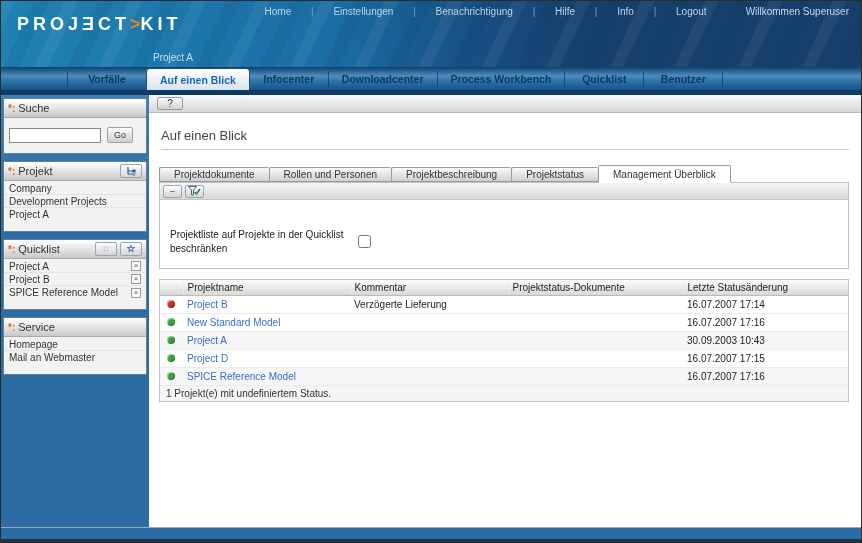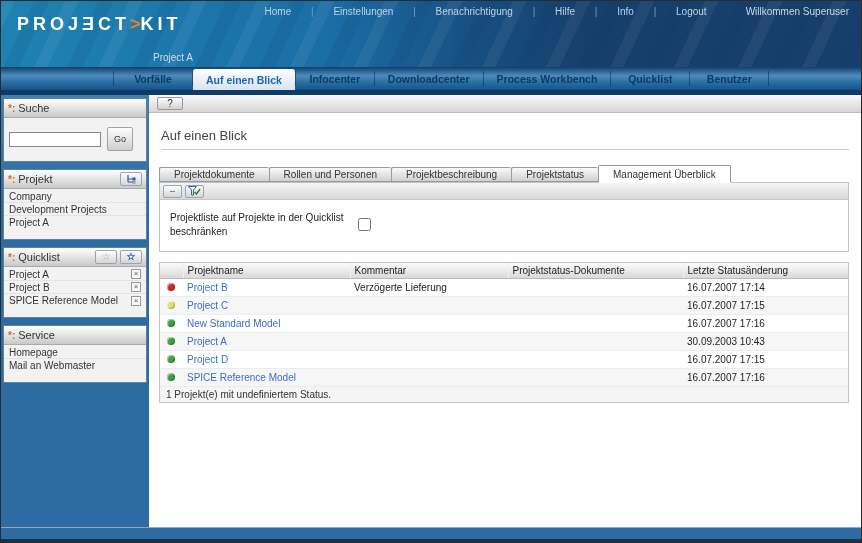--- a/index.html
+++ b/index.html
@@ -18,21 +18,21 @@
           color:#fff; letter-spacing:4px; white-space:nowrap; }
   .logo .chev { color:#f08020; letter-spacing:0; }
   .top-nav { position:absolute; top:5px; right:8px; font-size:10px; color:#b9cfe6;
              display:flex; align-items:center; }
   .top-nav .link { color:#bdd3e9; margin:0 17px; cursor:pointer; }
   .top-nav .sep { color:#7d9cc0; }
   .welcome { margin-left:22px; margin-right:4px; color:#c9daec; }
   .project-label { position:absolute; left:152px; bottom:4px; font-size:10px; color:#cfdded; }
 
   
-  .main-tabs { height:23px; flex:0 0 auto; display:flex; align-items:stretch; padding-left:112px;
+  .main-tabs { height:23px; flex:0 0 auto; display:flex; align-items:stretch; padding-left:66px;
     background:linear-gradient(180deg,#0e3f6e 0%,#4d8cba 38%,#2e74a8 62%,#165186 100%); }
   .main-tab { min-width:78px; padding:0 13px; display:flex; align-items:center; justify-content:center;
     font-size:10.5px; font-weight:bold; color:#0b3a64; cursor:pointer; white-space:nowrap; }
   .main-tab.active { background:linear-gradient(180deg,#ffffff,#d9e3ec);
     color:#1866b8; border-radius:3px 3px 0 0; margin-top:2px; }
   .tab-divider { width:1px; background:rgba(9,42,75,0.55); margin:4px 0; }
   .tabs-underline { height:5px; flex:0 0 auto; background:#0d3a66; }
 
   
   .body-row { flex:1 1 auto; display:flex; min-height:0; }
@@ -45,21 +45,21 @@
     border-bottom:1px solid #aaa; display:flex; align-items:center; padding:0 4px;
     font-size:11px; color:#333; }
   .panel-bullet { color:#cf6b14; font-weight:bold; margin-right:3px; font-size:10px; }
   .panel-tools { margin-left:auto; display:flex; gap:3px; }
   .tool-btn { min-width:22px; height:14px; padding:0 2px;
     background:linear-gradient(180deg,#fdfdfd,#d6d6d6); border:1px solid #98a4b0; border-radius:2px;
     display:flex; align-items:center; justify-content:center; font-size:10px; line-height:10px;
     color:#2a5a9a; cursor:pointer; }
   .search-body { padding:9px 5px 10px; display:flex; gap:6px; align-items:center; }
   .search-input { width:92px; height:15px; border:1px solid #888; font-size:10px; padding:0 2px; background:#fff; }
-  .go-btn { width:26px; height:24px; background:linear-gradient(180deg,#fdfdfd,#cfcfcf);
+  .go-btn { width:26px; height:16px; background:linear-gradient(180deg,#fdfdfd,#cfcfcf);
     border:1px solid #98a4b0; border-radius:2px; font-size:9px; color:#333; cursor:pointer; }
   .side-list { padding:1px 0 10px; }
   .side-item { display:flex; align-items:center; height:13px; padding:0 5px;
     font-size:10px; color:#333; border-bottom:1px solid #e3e3e3; cursor:pointer; }
   .side-item:last-child { border-bottom:none; }
   .qx { margin-left:auto; width:10px; height:10px; border:1px solid #999; background:#f8f8f8;
     font-size:8px; line-height:8px; text-align:center; color:#555; cursor:pointer; }
 
   
   .content { flex:1 1 auto; background:#fff; min-width:0; }
@@ -80,21 +80,21 @@
     border-bottom:1px solid #fff; border-right:1px solid #9a9a9a; }
 
   .filter-panel { margin:0 12px 0 10px; border:1px solid #b7c3cf; position:relative; z-index:1; }
   .filter-toolbar { height:17px; background:linear-gradient(180deg,#f5f5f5,#d9d9d9);
     border-bottom:1px solid #c6c6c6; display:flex; align-items:center; gap:3px; padding-left:3px; }
   .mini-btn { width:19px; height:13px; background:linear-gradient(180deg,#fdfdfd,#d6d6d6);
     border:1px solid #98a4b0; border-radius:2px; display:flex; align-items:center; justify-content:center;
     font-size:9px; color:#444; cursor:pointer; }
   .filter-body { padding:11px 10px 13px; }
   .filter-row { display:flex; align-items:flex-start; margin-bottom:13px; font-size:10px; color:#222; }
-  .filter-row:last-child { margin-bottom:0; align-items:center; }
+  .filter-row:last-child { margin-bottom:0; align-items:center;margin-top:17px; }
   .filter-label { width:188px; line-height:1.35; }
   .days-input { width:32px; height:15px; border:1px solid #8a96a8; margin-right:8px; font-size:10px; padding:0 2px; }
   .after-label { margin-top:2px; }
   .ql-checkbox { width:13px; height:13px; margin:0; cursor:pointer; }
 
   .project-table-wrap { margin:10px 12px 0 10px; border:1px solid #c4c4c4; }
   table.project-table { width:100%; border-collapse:collapse; table-layout:fixed; font-size:10px; }
   .project-table thead th { height:15px; background:linear-gradient(180deg,#fcfcfc,#d8d8d8);
     border-bottom:1px solid #bbb; border-left:1px solid #eee; font-weight:normal; color:#222;
     text-align:left; padding:0 4px; white-space:nowrap; overflow:hidden; }
@@ -283,27 +283,20 @@
               </tr>
             </thead>
           <tbody id="table-body">
               <tr>
                 <td><span class="dot" style="background: rgb(194, 49, 40);"></span></td>
                 <td><a class="proj-link">Project B</a></td>
                 <td>Verzögerte Lieferung</td>
                 <td></td>
                 <td>16.07.2007 17:14</td>
               </tr>
-              <tr class="alt">
-                <td><span class="dot" style="background: rgb(223, 224, 106);"></span></td>
-                <td><a class="proj-link">Project C</a></td>
-                <td></td>
-                <td></td>
-                <td>16.07.2007 17:15</td>
-              </tr>
               <tr>
                 <td><span class="dot" style="background: rgb(61, 160, 61);"></span></td>
                 <td><a class="proj-link">New Standard Model</a></td>
                 <td></td>
                 <td></td>
                 <td>16.07.2007 17:16</td>
               </tr>
               <tr class="alt">
                 <td><span class="dot" style="background: rgb(61, 160, 61);"></span></td>
                 <td><a class="proj-link">Project A</a></td>

